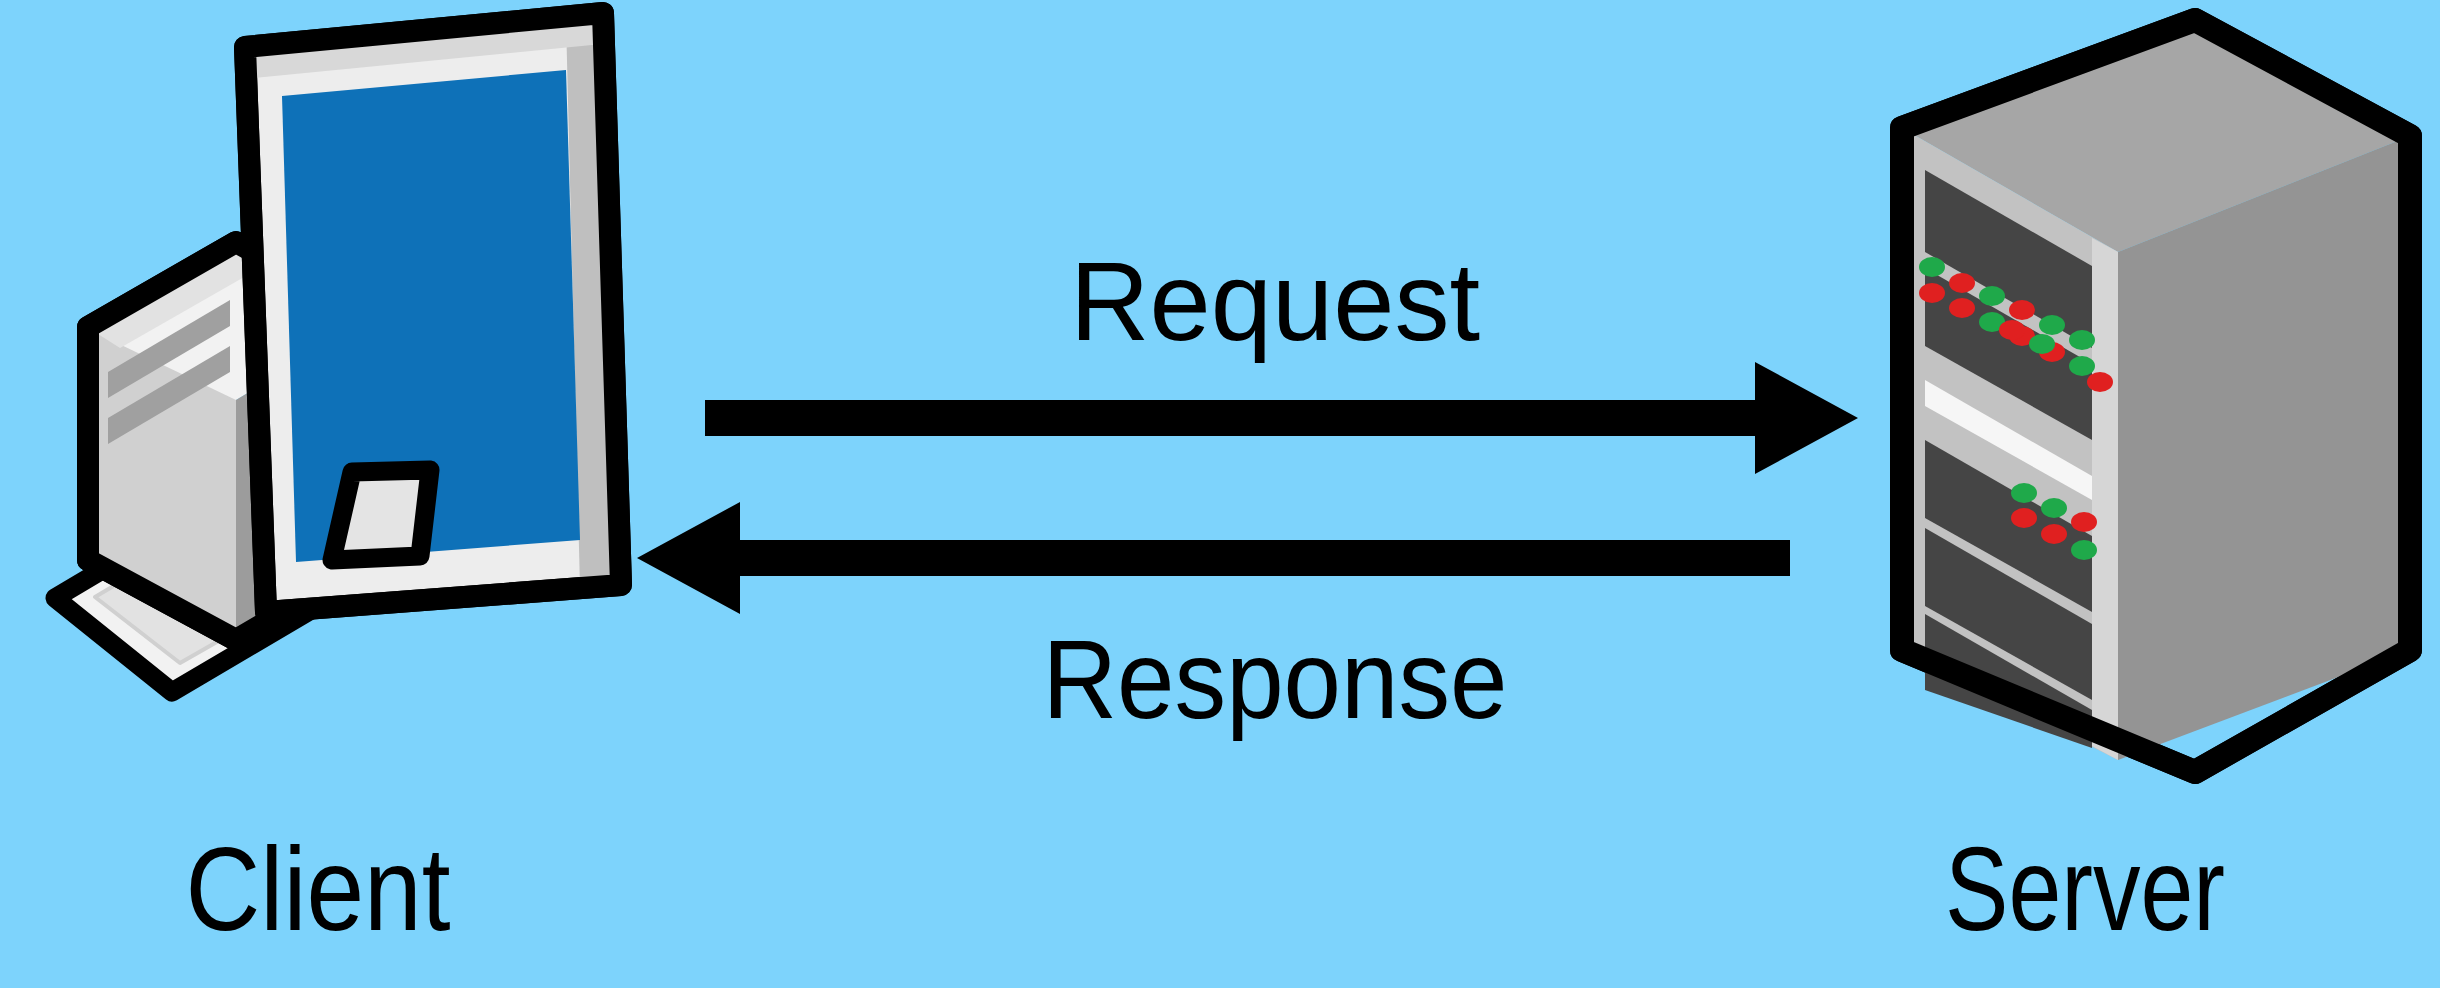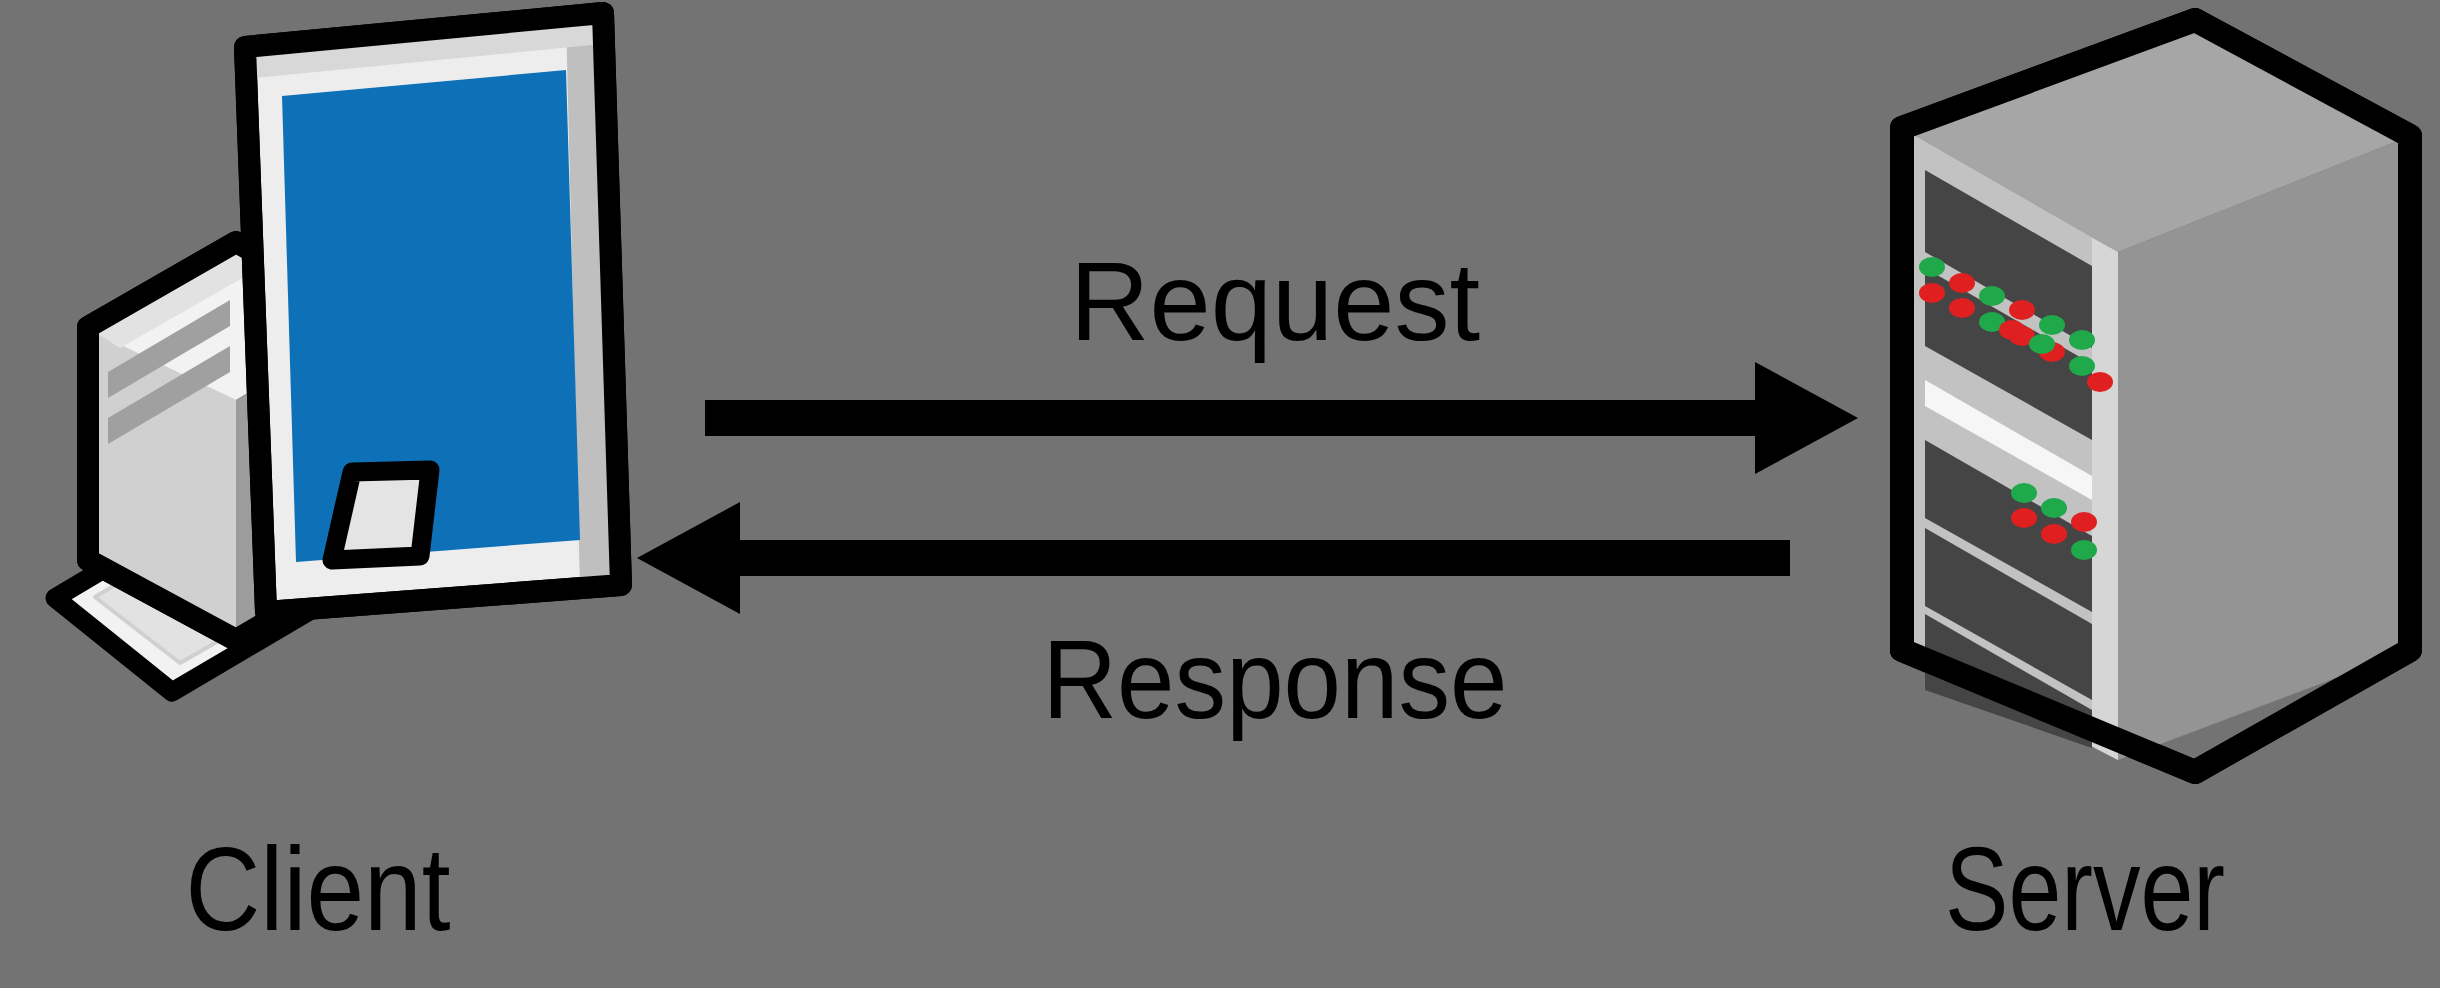--- a/index.html
+++ b/index.html
@@ -10,21 +10,21 @@
   body {
     width: 2440px;
     height: 988px;
     overflow: hidden;
     font-family: "Liberation Sans", sans-serif;
   }
   #stage {
     position: relative;
     width: 2440px;
     height: 988px;
-    background: #737373;
+    background: #7dd3fc;
   }
   #diagram-svg {
     position: absolute;
     left: 0;
     top: 0;
     width: 2440px;
     height: 988px;
     display: block;
   }
   .diagram-label {

